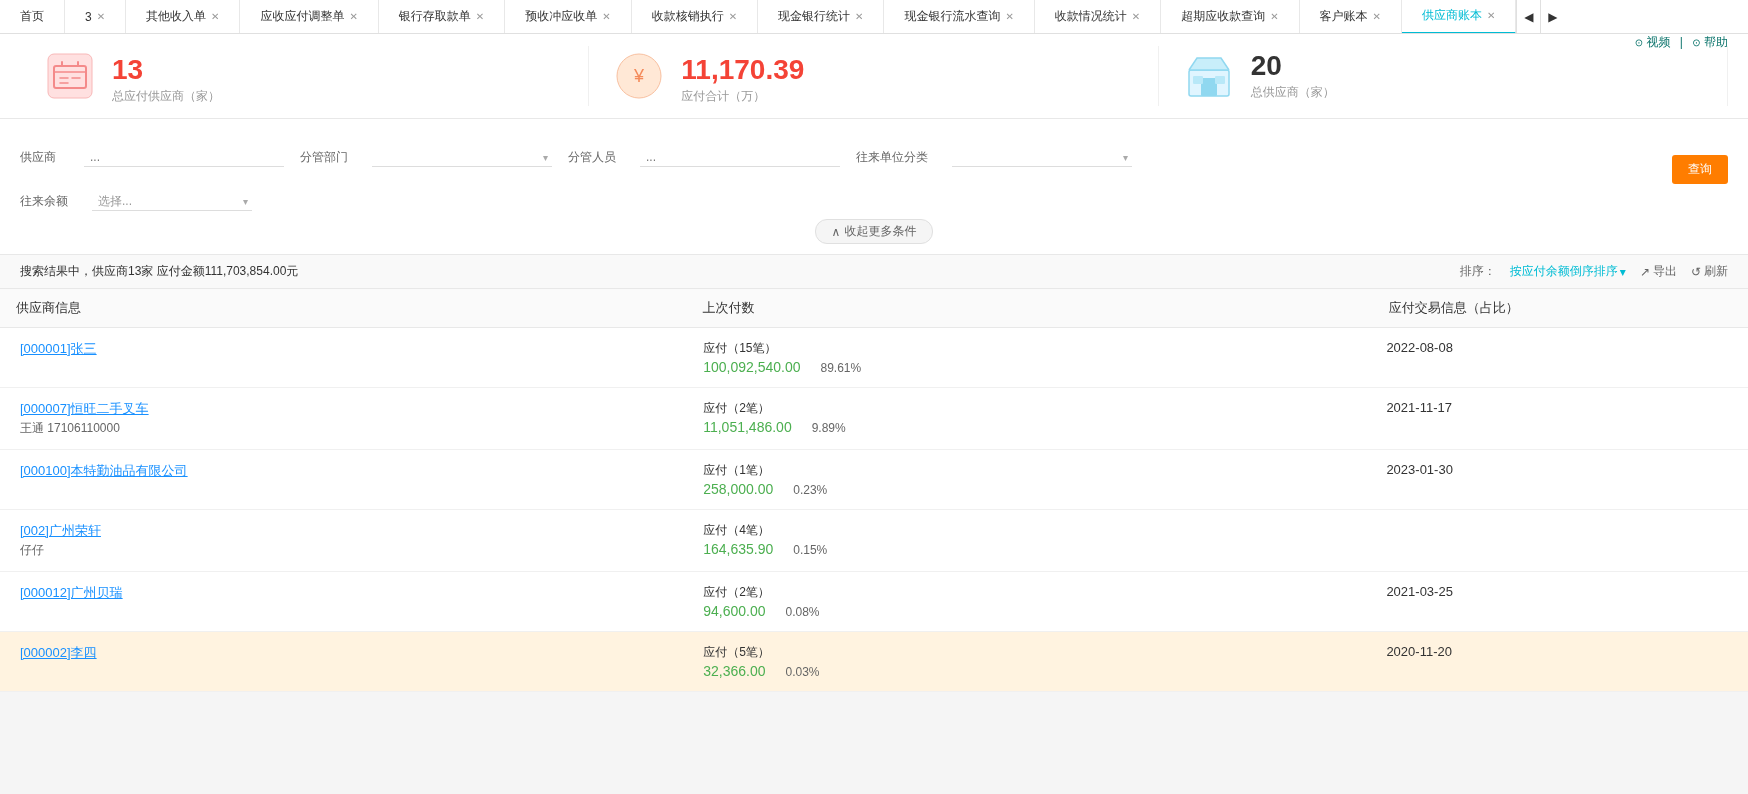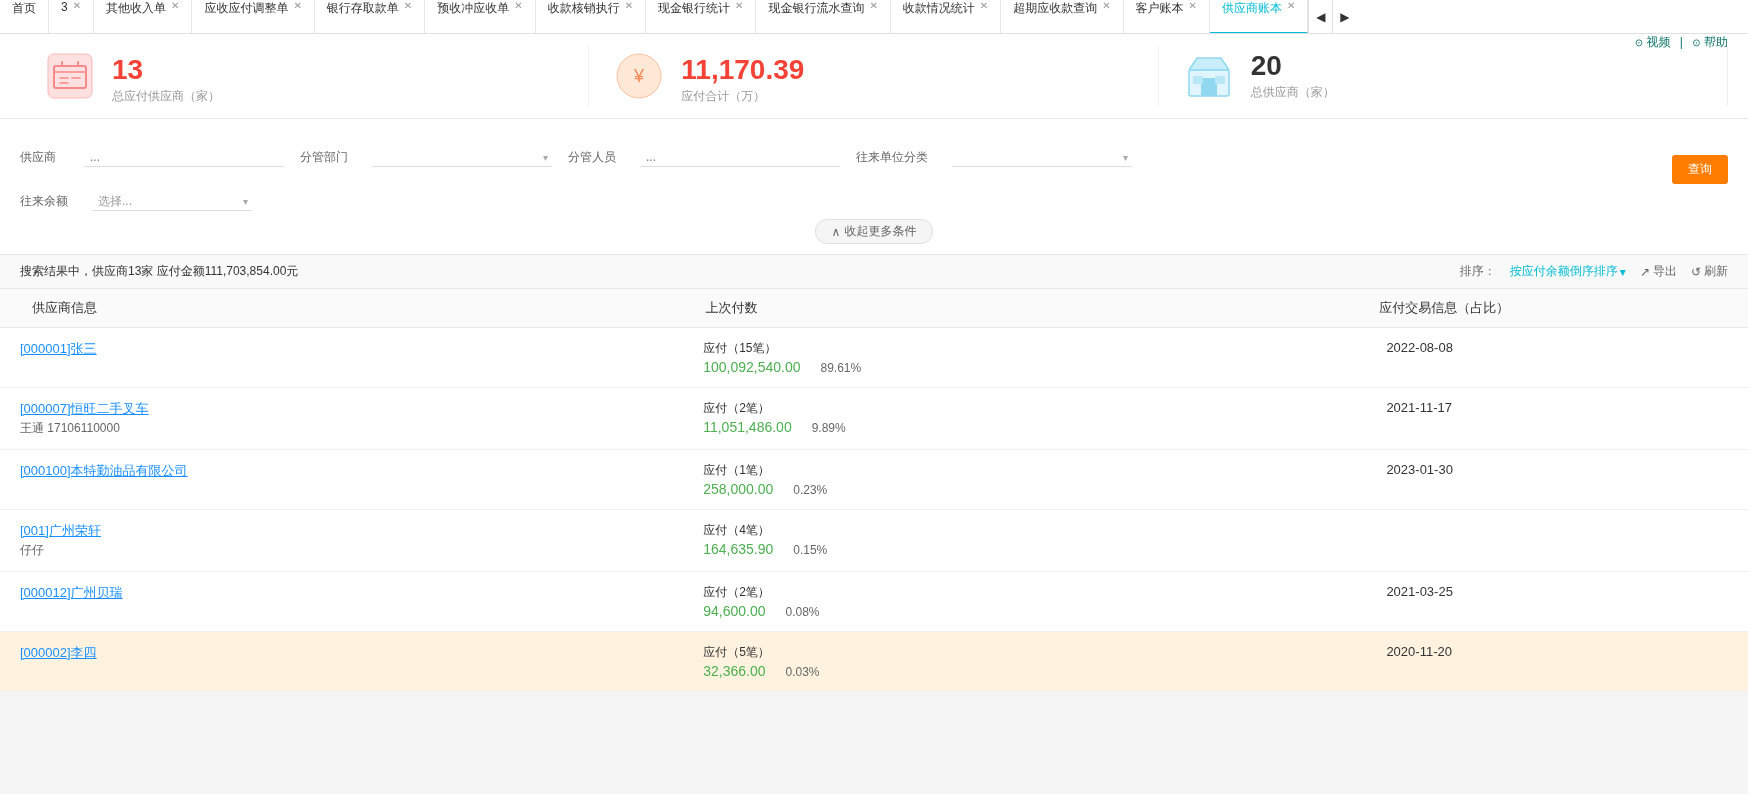--- a/index.html
+++ b/index.html
@@ -10,21 +10,22 @@
       display: flex;
       align-items: center;
       background: #fff;
       border-bottom: 1px solid #e0e0e0;
       height: 34px;
       padding: 0;
       overflow: hidden;
     }
     .nav-tab {
       display: flex;
-      padding: 0 12px;
+      align-items: center;
+      padding: 0 20px;
       height: 34px;
       font-size: 12px;
       color: #333;
       border-right: 1px solid #e8e8e8;
       white-space: nowrap;
       cursor: pointer;
       flex-shrink: 0;
     }
     .nav-tab.active { background: #fff; color: #00bcd4; border-bottom: 2px solid #00bcd4; }
     .nav-tab .close-x {
@@ -221,21 +222,21 @@
     
     .table-area {
       background: #fff;
       margin: 0;
     }
     .table-header {
       display: grid;
       grid-template-columns: 2fr 2fr 1fr;
       background: #fafafa;
       border-bottom: 1px solid #e8e8e8;
-      padding: 10px 32px;
+      padding: 10px 16px;
       font-size: 13px;
       color: #333;
       font-weight: 500;
     }
     .table-row {
       display: grid;
       grid-template-columns: 2fr 2fr 1fr;
       border-bottom: 1px solid #f0f0f0;
       padding: 12px 20px;
       align-items: start;
@@ -538,21 +539,21 @@
           <span class="transaction-pct">0.23%</span>
         </div>
       </div>
       <div>
         <span class="date-text">2023-01-30</span>
       </div>
     </div>
 
     <div class="table-row">
       <div>
-        <div class="supplier-link">[001]广州荣轩</div>
+        <div class="supplier-link">[002]广州荣轩</div>
         <div class="supplier-sub">仔仔</div>
       </div>
       <div>
         <div class="transaction-label">应付（4笔）</div>
         <div class="transaction-row">
           <span class="transaction-amount">164,635.90</span>
           <span class="transaction-pct">0.15%</span>
         </div>
       </div>
       <div>

